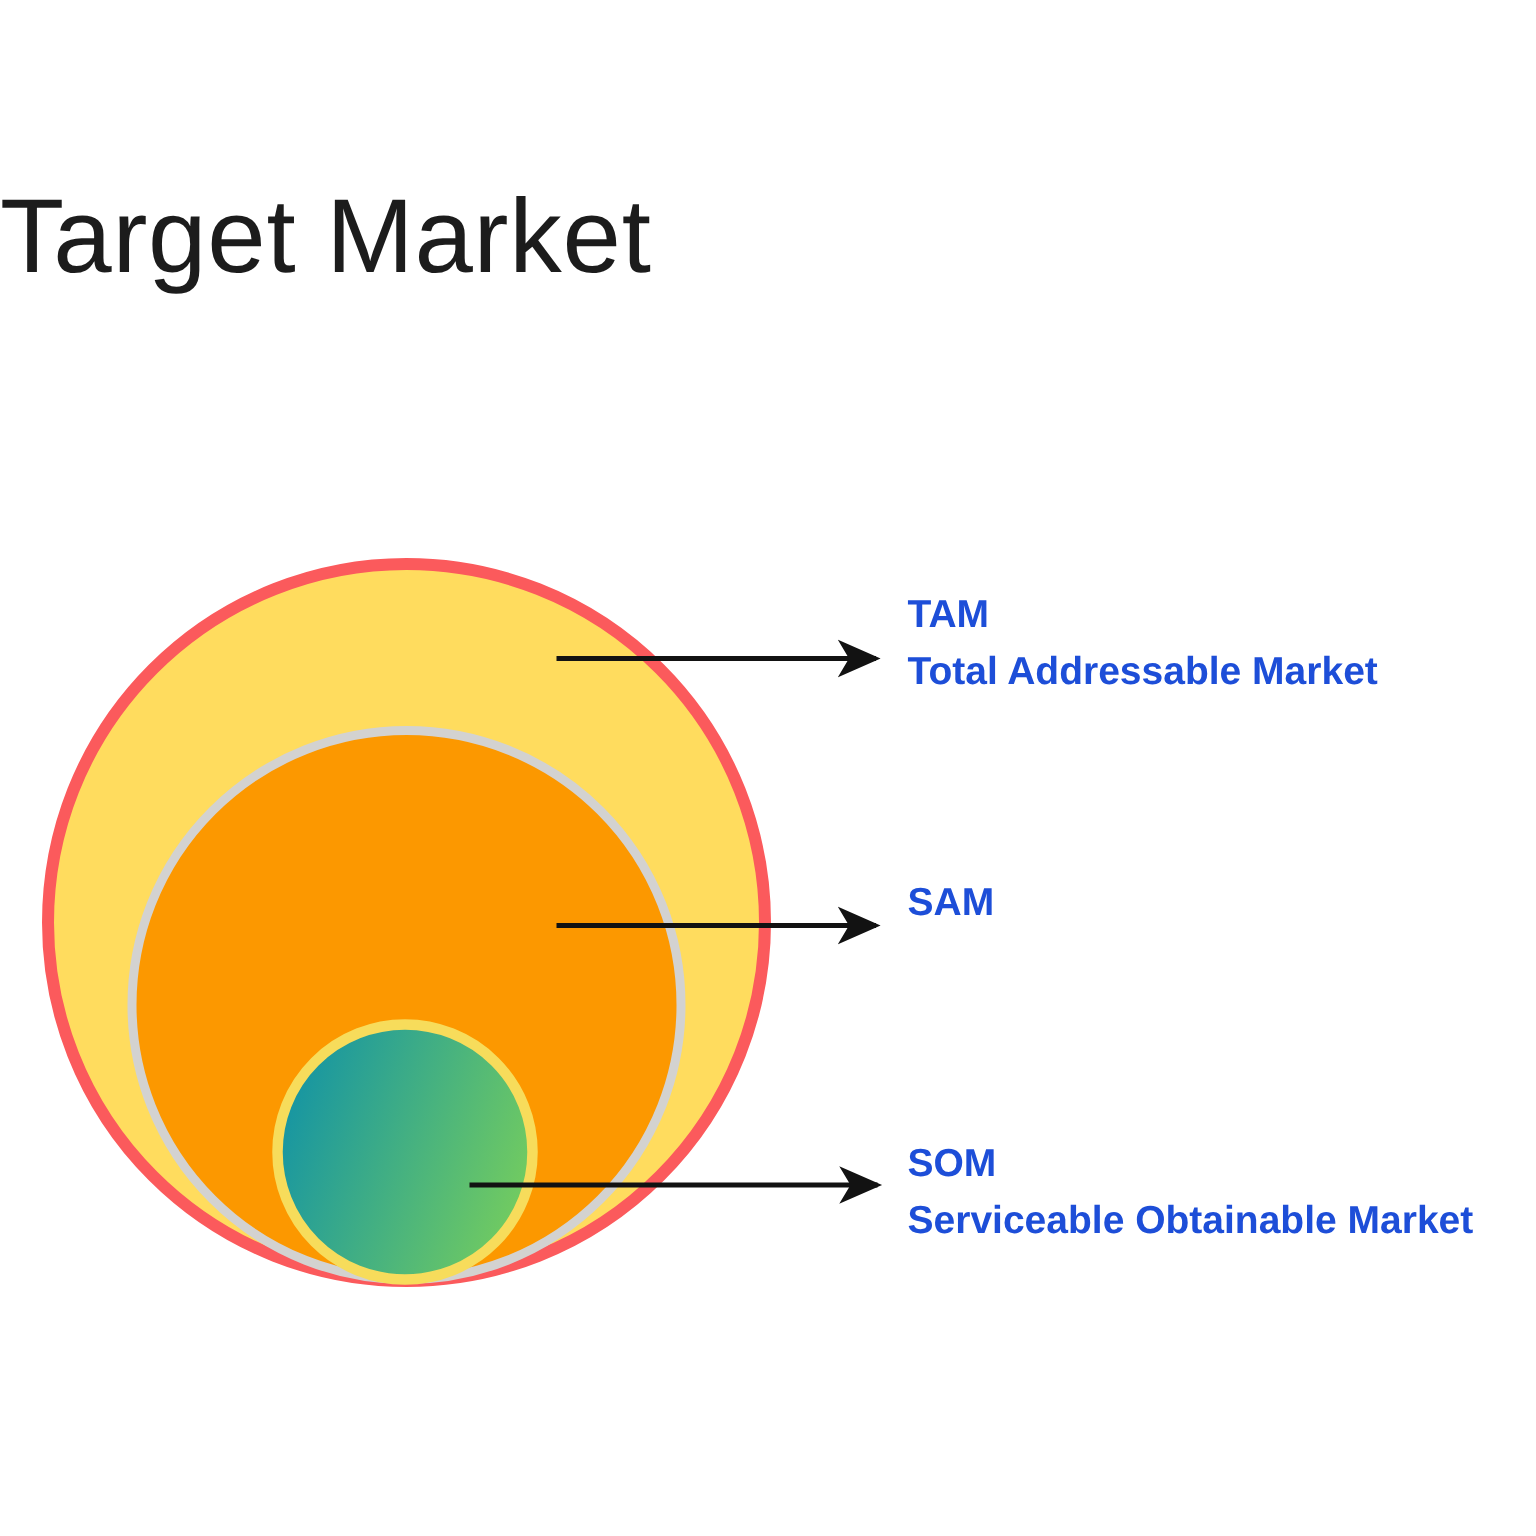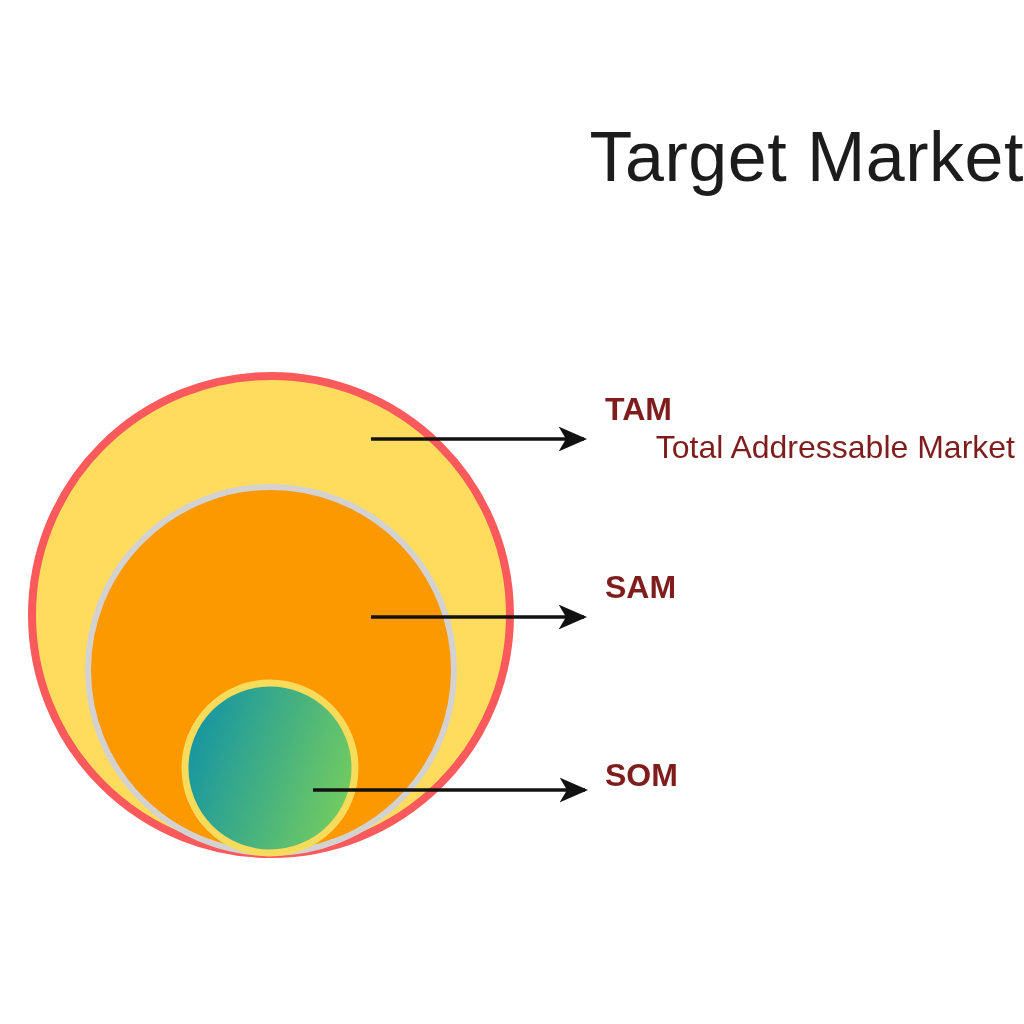--- a/index.html
+++ b/index.html
@@ -19,49 +19,48 @@
     inset: 0;
     width: 1024px;
     height: 1024px;
   }
   .page-title {
     position: absolute;
     top: 122px;
     left: 0;
     width: 1024px;
     margin: 0;
-    text-align: right;
+    text-align: left;
     font-size: 70px;
     font-weight: 400;
     letter-spacing: 0.5px;
     color: #1c1c1c;
     line-height: 1;
   }
   .diagram-svg {
     position: absolute;
     top: 0;
     left: 0;
   }
   .ring-label {
     position: absolute;
     left: 605px;
     width: 410px;
-    color: #7f1d1d;
+    color: #1d4ed8;
     line-height: 38px;
-    font-size: 32px;
+    font-size: 26px;
   }
   .ring-label .abbr {
     font-weight: 700;
   }
   .ring-label .desc {
-    font-weight: 400;
-    text-align: right;
+    font-weight: 700;
   }
   .label-tam { top: 390px; }
-  .label-sam { top: 568px; }
+  .label-sam { top: 582px; }
   .label-som { top: 756px; }
 </style>
 </head>
 <body>
 
 <div class="stage">
 
   <h1 class="page-title">Target Market</h1>
 
   <svg class="diagram-svg" width="1024" height="1024" viewBox="0 0 1024 1024">
@@ -92,15 +91,16 @@
     <div class="abbr">TAM</div>
     <div class="desc">Total Addressable Market</div>
   </div>
 
   <div class="ring-label label-sam">
     <div class="abbr">SAM</div>
   </div>
 
   <div class="ring-label label-som">
     <div class="abbr">SOM</div>
+    <div class="desc">Serviceable Obtainable Market</div>
   </div>
 
 </div>
 
 </body></html>

